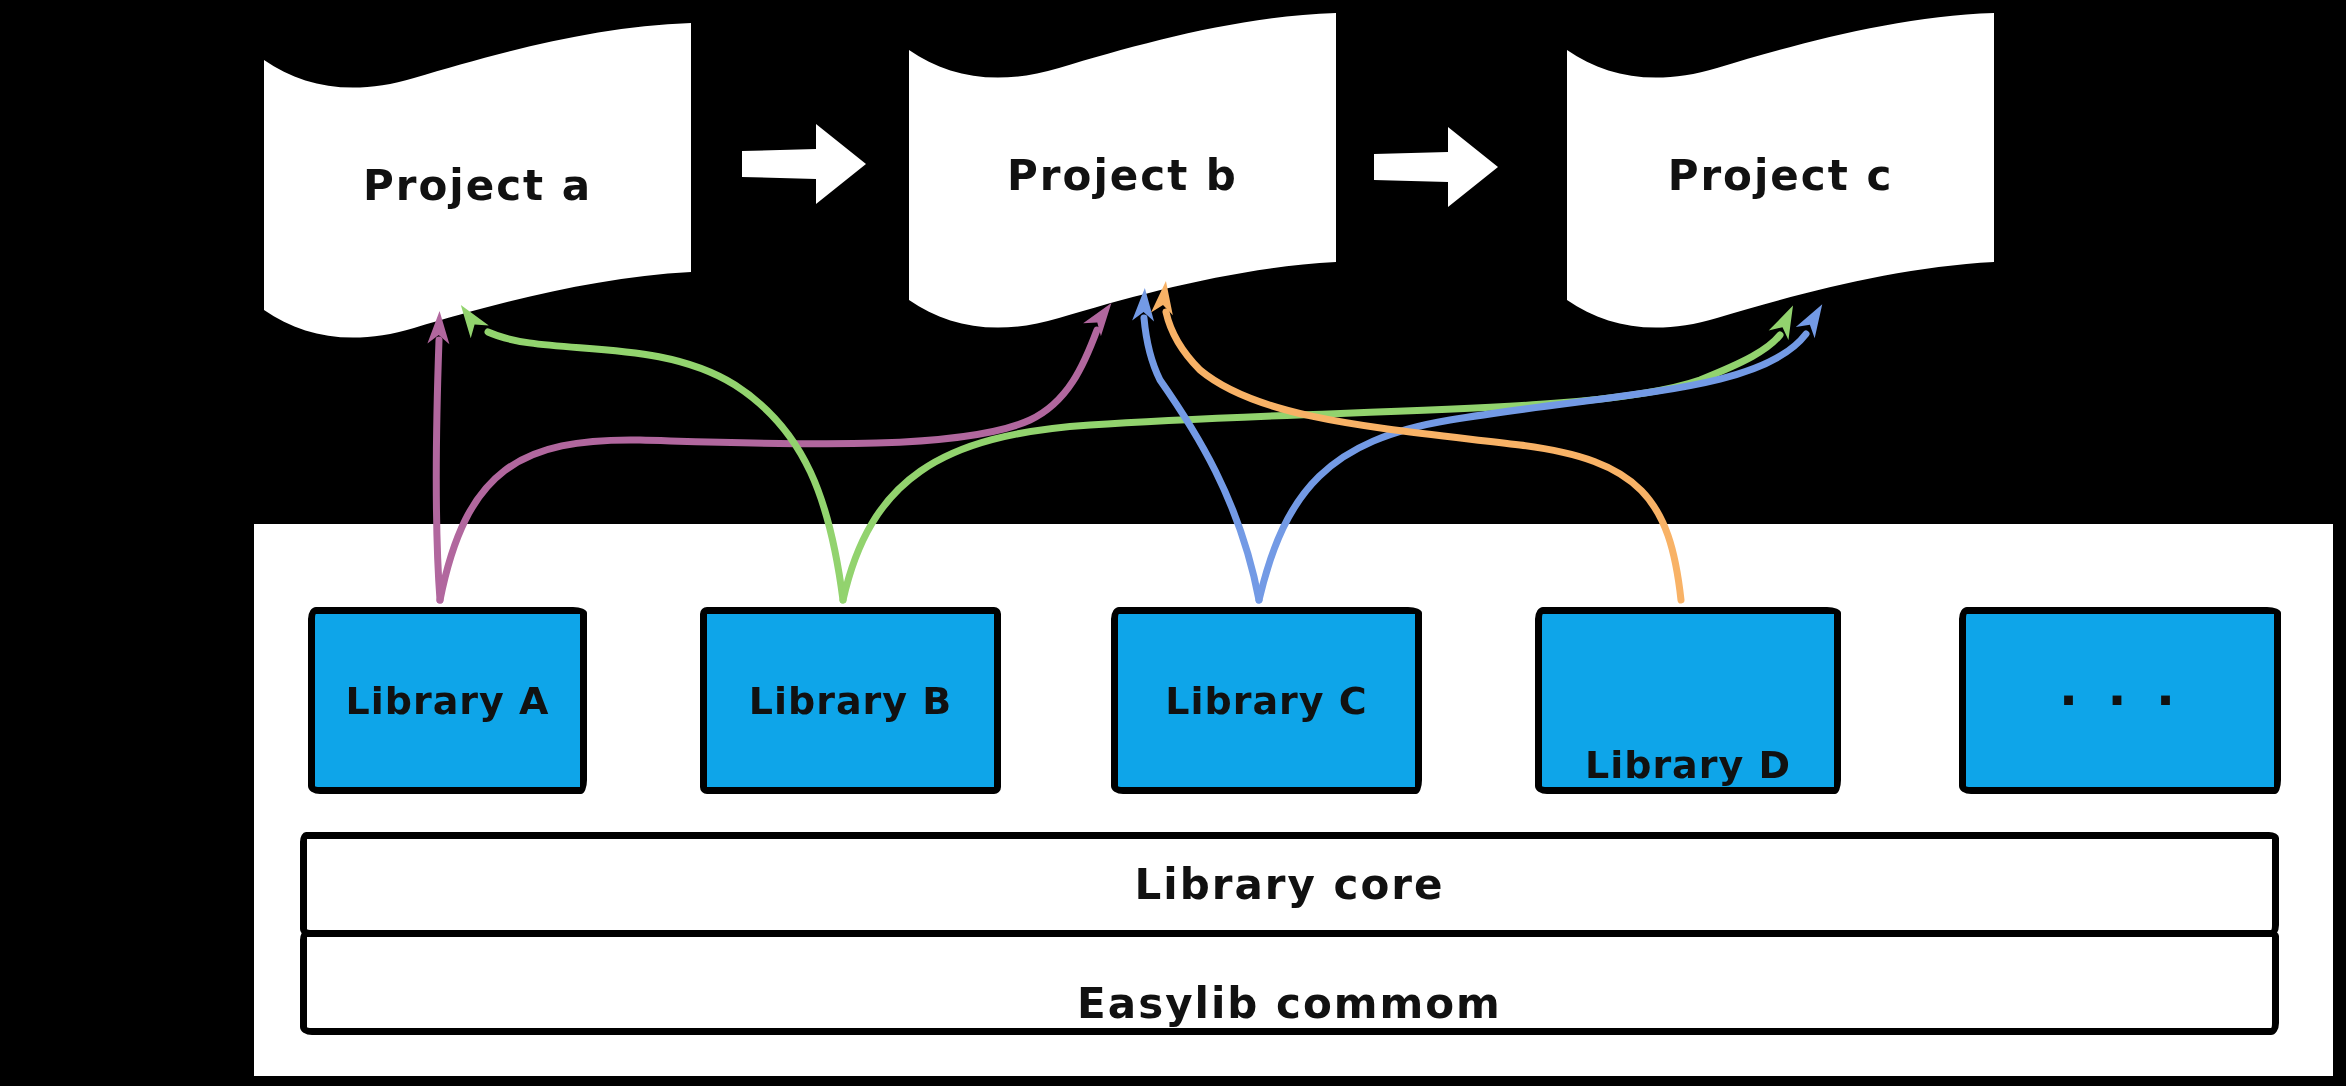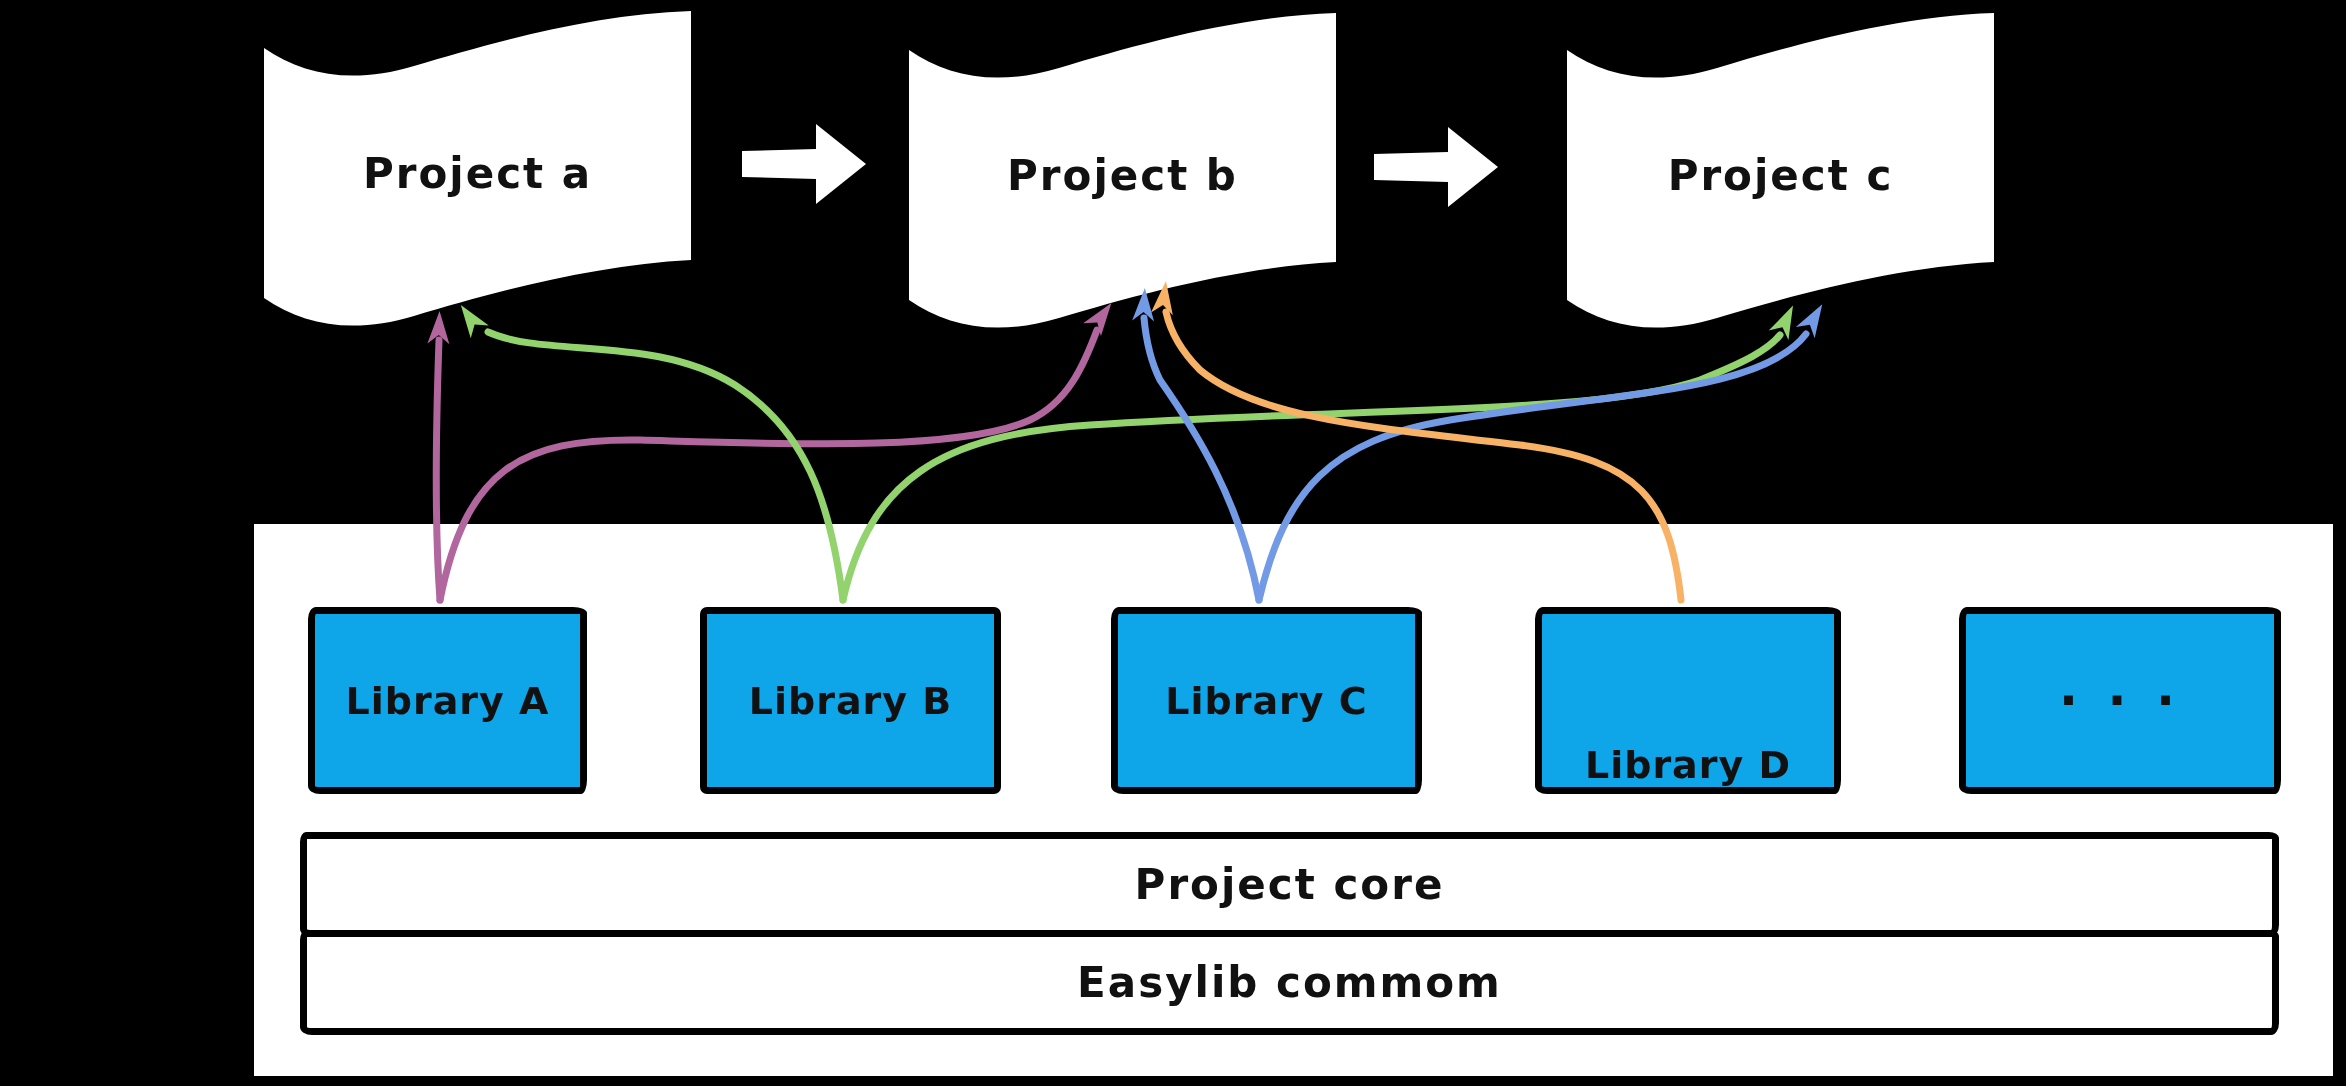--- a/index.html
+++ b/index.html
@@ -34,30 +34,30 @@
   #library-d{left:1281px;width:306px;align-items:flex-end;}
   #library-more{left:1705px;width:322px;font-size:50px;letter-spacing:6px;}
   .layer-bar{
     position:absolute;left:46px;width:1979px;height:105px;background:#fff;
     border:7px solid #000;box-sizing:border-box;
     display:flex;align-items:center;justify-content:center;
     font-size:42px;font-weight:bold;color:#111;letter-spacing:2px;
     border-radius:6px 10px 8px 12px / 10px 6px 12px 8px;
   }
   #easylib-core{top:308px;}
-  #easylib-commom{top:406px;}
+  #easylib-commom{top:406px;align-items:flex-end;}
   #dep-arrows{position:absolute;left:0;top:0;width:2346px;height:1086px;pointer-events:none;}
   #dep-arrows path.shaft{fill:none;stroke-width:7;stroke-linecap:round;}
 </style>
 </head>
 <body>
 
 <div id="canvas">
 
-  <div class="flag" style="left:262px;top:8px;">
+  <div class="flag" style="left:262px;top:20px;">
     <svg viewBox="0 0 431 330">
       <path d="M 2,40 C 42,68 92,76 152,58 C 232,34 332,6 429,3 L 429,252 C 332,257 232,284 152,308 C 92,326 42,318 2,290 Z" fill="#ffffff"></path>
     </svg>
     <div class="flag-label">Project a</div>
   </div>
 
   <div class="flag" style="left:907px;top:10px;">
     <svg viewBox="0 0 431 330">
       <path d="M 2,40 C 42,68 92,76 152,58 C 232,34 332,6 429,3 L 429,252 C 332,257 232,284 152,308 C 92,326 42,318 2,290 Z" fill="#ffffff"></path>
     </svg>
@@ -94,21 +94,21 @@
       <span>Library C</span>
     </div>
     <div class="lib-box" id="library-d">
       <span>Library D</span>
     </div>
     <div class="lib-box" id="library-more">
       <span>· · ·</span>
     </div>
 
     <div class="layer-bar" id="easylib-core">
-      <span>Project core</span>
+      <span>Library core</span>
     </div>
     <div class="layer-bar" id="easylib-commom">
       <span>Easylib commom</span>
     </div>
   </div>
 
   <svg id="dep-arrows">
 
     <g>
       <path class="shaft" d="M 440,600 C 434,520 436,425 439,340" stroke="#b1679e"></path>

